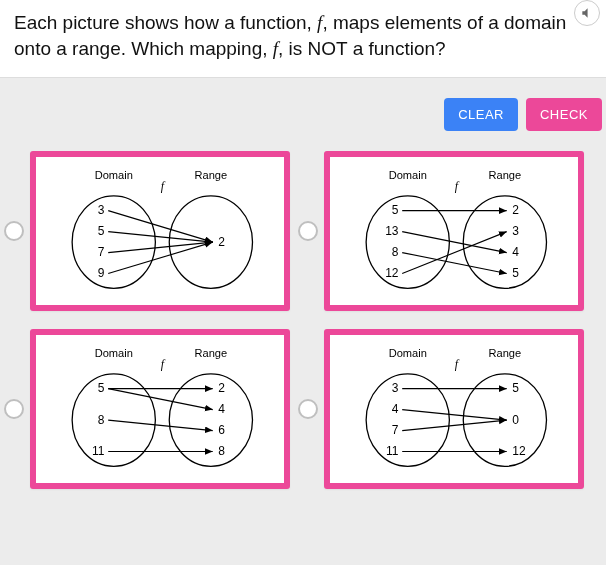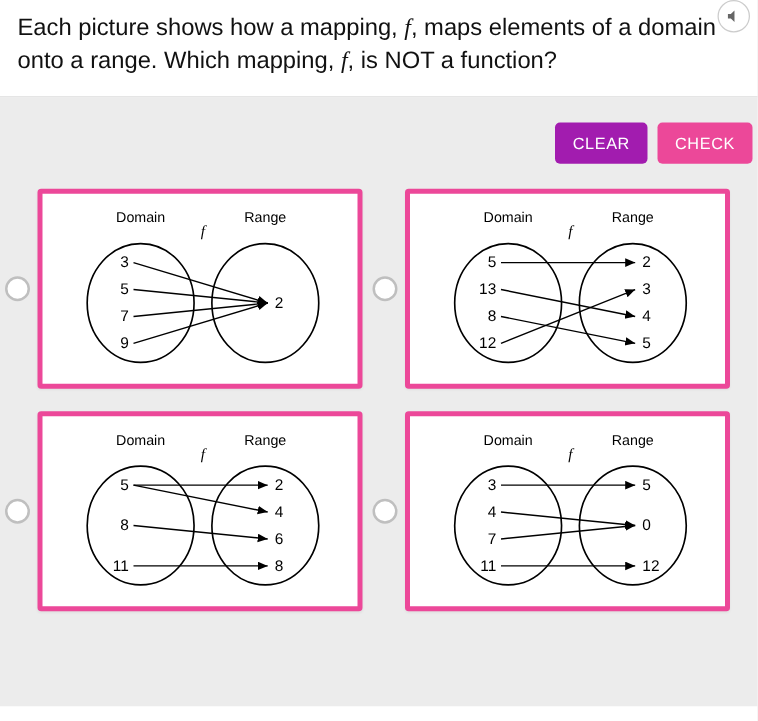--- a/index.html
+++ b/index.html
@@ -50,21 +50,21 @@
   }
   .btn {
     border: none;
     border-radius: 4px;
     padding: 9px 14px;
     font-size: 13px;
     color: #fff;
     cursor: pointer;
     letter-spacing: 0.5px;
   }
-  .btn-clear { background: #a21caf; }
+  .btn-clear { background: #3b82f6; }
   .btn-check { background: #ec4899; }
   .options-grid {
     display: grid;
     grid-template-columns: 1fr 1fr;
     gap: 18px 18px;
     padding: 0 6px 0 30px;
   }
   .option {
     display: flex;
     align-items: center;
@@ -76,21 +76,21 @@
     border: 2px solid #bfbfbf;
     border-radius: 50%;
     background: #fff;
     flex: 0 0 auto;
     margin-left: -26px;
     margin-right: 6px;
     cursor: pointer;
   }
   .card {
     background: #fff;
-    border: 4px solid #ec4899;
+    border: 6px solid #ec4899;
     border-radius: 3px;
     width: 260px;
     height: 160px;
     position: relative;
     box-shadow: 0 1px 2px rgba(0,0,0,0.05);
   }
   .card svg {
     width: 100%;
     height: 100%;
   }
@@ -114,21 +114,21 @@
 </style>
 </head>
 <body>
 
 <div class="question-area">
   <div class="sound-btn">
     <svg viewBox="0 0 24 24">
         <path d="M4 9v6h4l5 5V4L8 9H4z" fill="#666"></path>
       </svg>
   </div>
-  <span>Each picture shows how a mapping, </span><span class="italic">f</span><span>, maps elements of a domain onto a range. Which mapping, </span><span class="italic">f</span><span>, is NOT a function?</span>
+  <span>Each picture shows how a function, </span><span class="italic">f</span><span>, maps elements of a domain onto a range. Which mapping, </span><span class="italic">f</span><span>, is NOT a function?</span>
 </div>
 
 <div class="answer-area">
   <div class="button-row">
     <button class="btn btn-clear">CLEAR</button>
     <button class="btn btn-check">CHECK</button>
   </div>
 
   <div class="options-grid">
 

